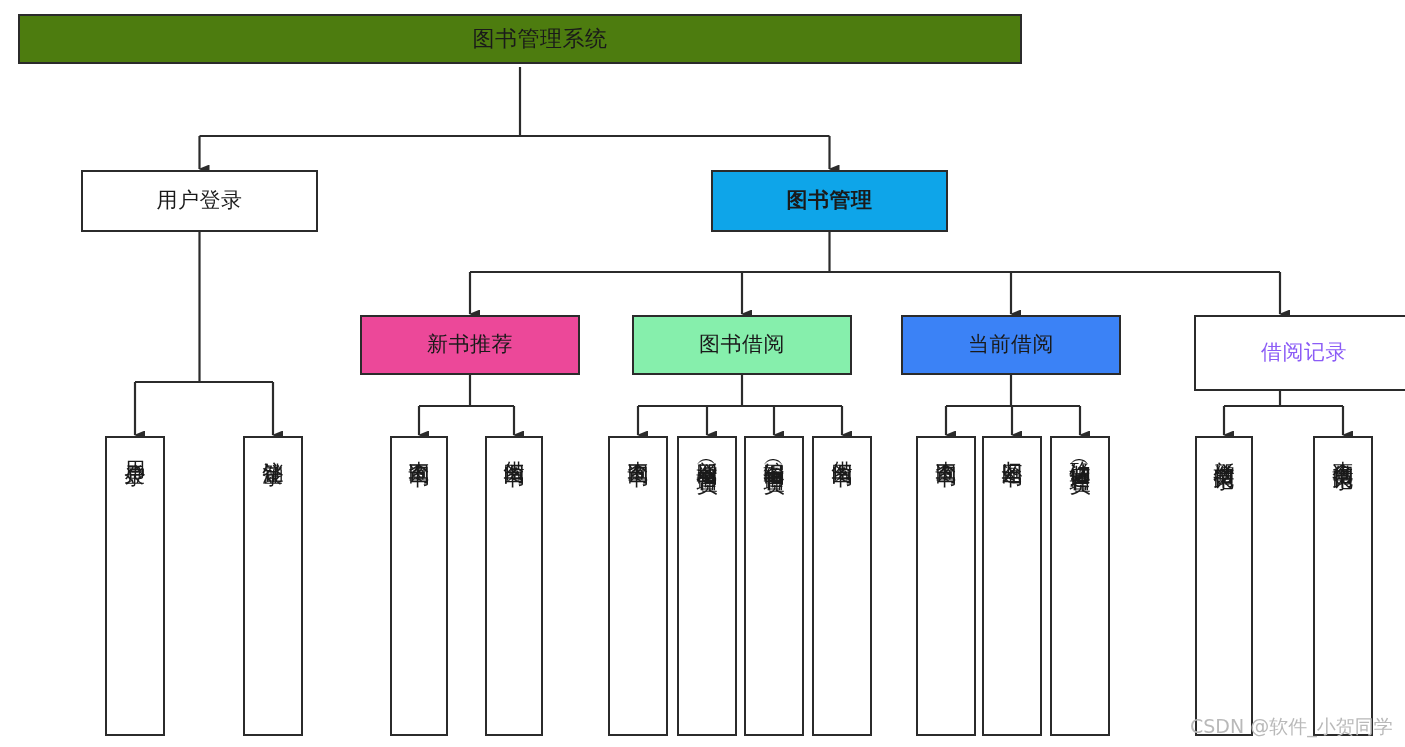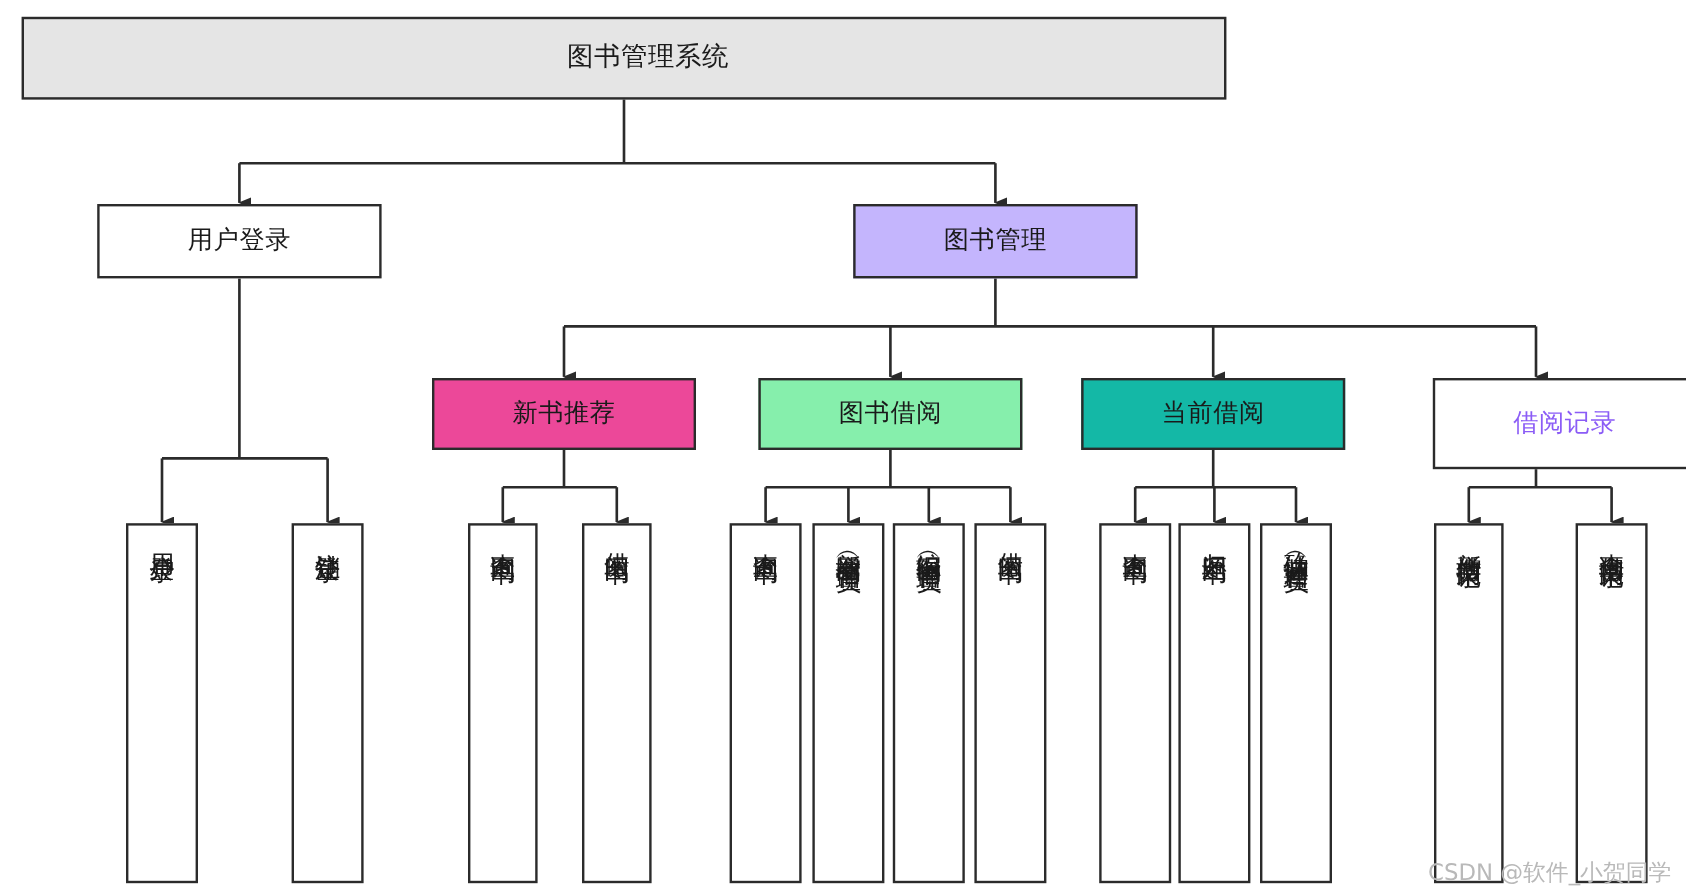--- a/index.html
+++ b/index.html
@@ -105,36 +105,36 @@
         <path d="M1012,406 L1012,435" stroke="#2b2b2b" stroke-width="2.2" fill="none" marker-end="url(#arrowhead)"></path>
         <path d="M1080,406 L1080,435" stroke="#2b2b2b" stroke-width="2.2" fill="none" marker-end="url(#arrowhead)"></path>
         <path d="M1280,375 L1280,406" stroke="#2b2b2b" stroke-width="2.2" fill="none"></path>
         <path d="M1224,406 L1343,406" stroke="#2b2b2b" stroke-width="2.2" fill="none"></path>
         <path d="M1224,406 L1224,435" stroke="#2b2b2b" stroke-width="2.2" fill="none" marker-end="url(#arrowhead)"></path>
         <path d="M1343,406 L1343,435" stroke="#2b2b2b" stroke-width="2.2" fill="none" marker-end="url(#arrowhead)"></path>
       </g>
   </svg>
 
   <div id="nodes">
-      <div class="node horiz root" style="left: 18px; top: 14px; width: 1004px; height: 69px; border-color: rgb(43, 43, 43); background: #e5e5e5; color: rgb(26, 26, 26); padding-left: 40px;">
+      <div class="node horiz root" style="left: 18px; top: 14px; width: 1004px; height: 50px; border-color: rgb(43, 43, 43); background: #4d7c0f; color: rgb(26, 26, 26); padding-left: 40px;">
         <span class="label">图书管理系统</span>
       </div>
       <div class="node horiz" style="left: 81px; top: 170px; width: 237px; height: 62px; border-color: rgb(43, 43, 43); background: rgb(255, 255, 255); color: rgb(26, 26, 26);">
         <span class="label">用户登录</span>
       </div>
-      <div class="node horiz" style="left: 711px; top: 170px; width: 237px; height: 62px; border-color: rgb(43, 43, 43); background: #c4b5fd; color: rgb(26, 26, 26);">
+      <div class="node horiz" style="left: 711px; top: 170px; width: 237px; height: 62px; border-color: rgb(43, 43, 43); background: #0ea5e9; color: rgb(26, 26, 26); font-weight: bold;">
         <span class="label">图书管理</span>
       </div>
       <div class="node horiz" style="left: 360px; top: 315px; width: 220px; height: 60px; border-color: rgb(43, 43, 43); background: #ec4899; color: rgb(26, 26, 26);">
         <span class="label">新书推荐</span>
       </div>
       <div class="node horiz" style="left: 632px; top: 315px; width: 220px; height: 60px; border-color: rgb(43, 43, 43); background: #86efac; color: rgb(26, 26, 26);">
         <span class="label">图书借阅</span>
       </div>
-      <div class="node horiz" style="left: 901px; top: 315px; width: 220px; height: 60px; border-color: rgb(43, 43, 43); background: #14b8a6; color: rgb(26, 26, 26);">
+      <div class="node horiz" style="left: 901px; top: 315px; width: 220px; height: 60px; border-color: rgb(43, 43, 43); background: #3b82f6; color: rgb(26, 26, 26);">
         <span class="label">当前借阅</span>
       </div>
       <div class="node horiz" style="left: 1170px; top: 315px; width: 220px; height: 76px; border-color: rgb(43, 43, 43); background: rgb(255, 255, 255); color: #8b5cf6; margin-left: 24px;">
         <span class="label">借阅记录</span>
       </div>
       <div class="node vert" style="left: 105px; top: 436px; width: 60px; height: 300px; border-color: rgb(43, 43, 43); background: rgb(255, 255, 255); color: rgb(26, 26, 26);">
         <span class="label">用户登录</span>
       </div>
       <div class="node vert" style="left: 243px; top: 436px; width: 60px; height: 300px; border-color: rgb(43, 43, 43); background: rgb(255, 255, 255); color: rgb(26, 26, 26);">
         <span class="label">注销登录</span>

